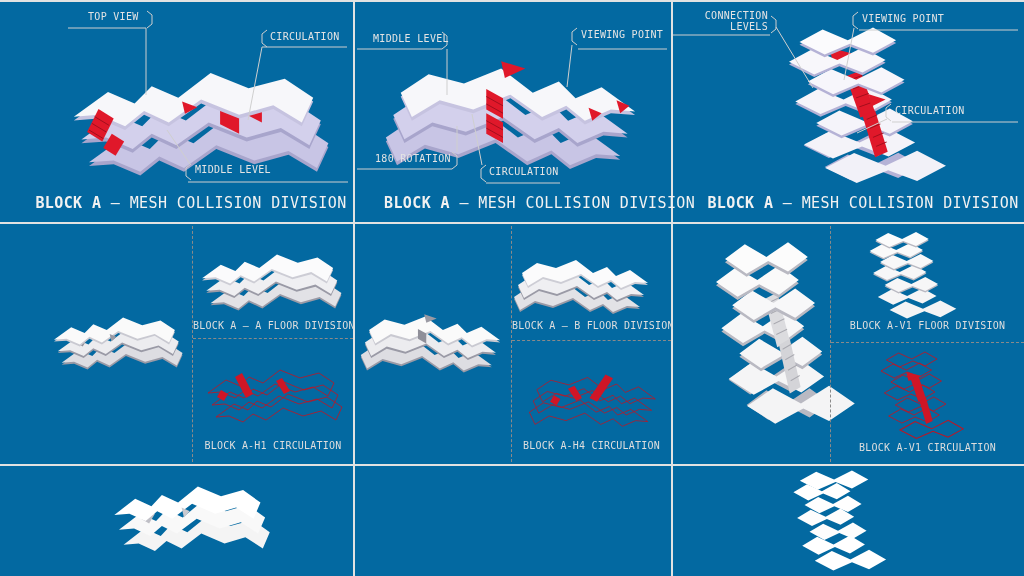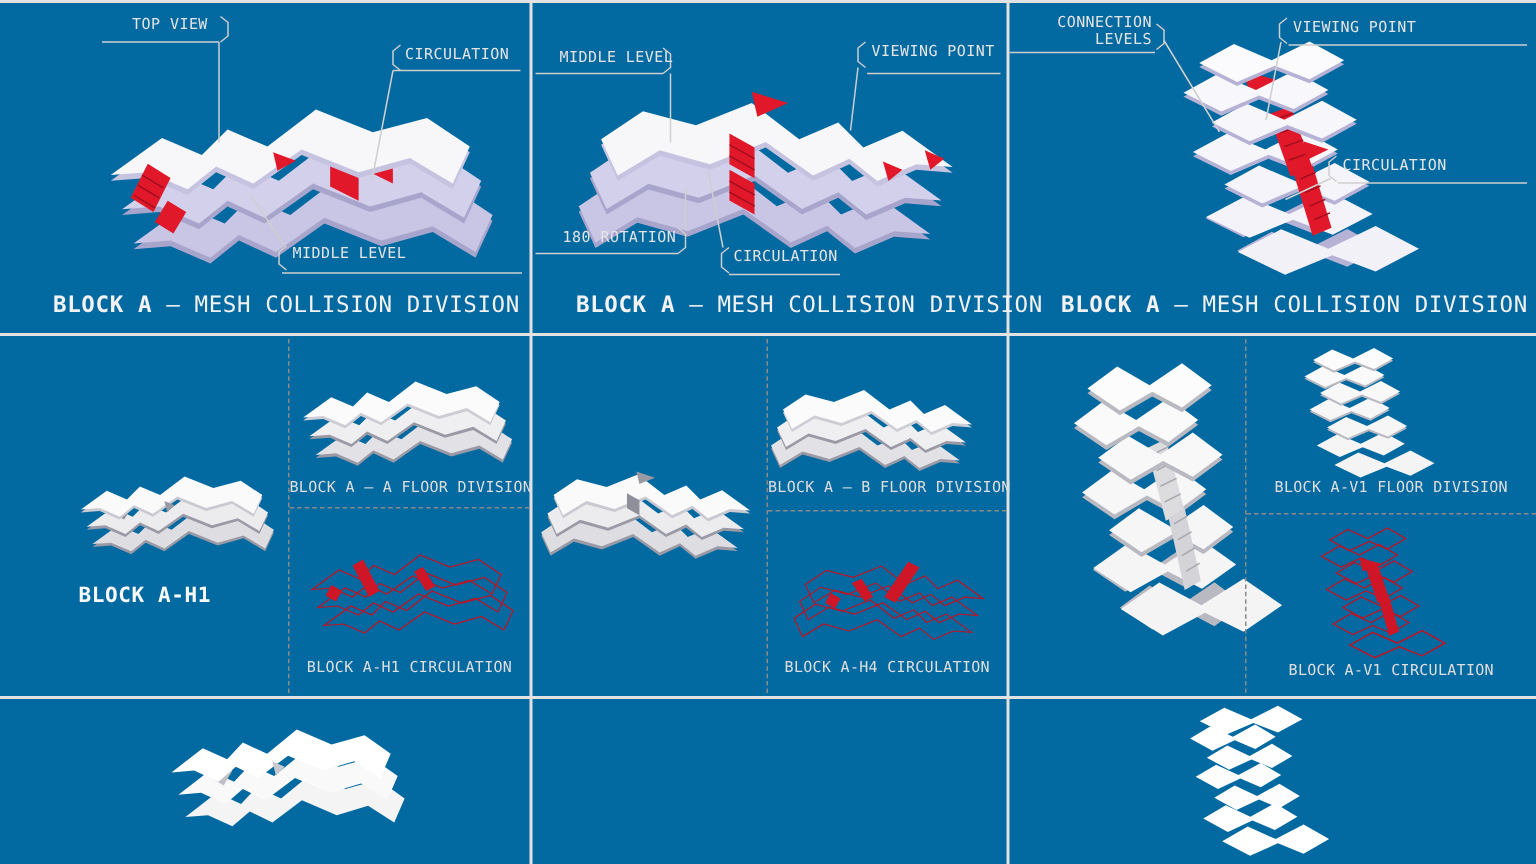--- a/index.html
+++ b/index.html
@@ -243,21 +243,20 @@
             <use href="#plateH" fill="none" stroke="#c01422" stroke-width="1.6"></use>
           </g>
         <use href="#plateH" fill="none" stroke="#c01422" stroke-width="1.6"></use>
         <polygon points="58,34 72,26 94,68 80,76" fill="#cf1626"></polygon>
         <polygon points="140,42 152,36 168,62 156,68" fill="#cf1626"></polygon>
         <polygon points="30,60 44,68 36,82 22,74" fill="#cf1626"></polygon>
       </g>
     </svg>
     <div class="dashv" style="left:192px;top:2px;height:236px"></div>
     <div class="dashh" style="left:193px;top:114px;width:160px"></div>
-    <div class="blockname" style="left:0;top:165px;width:193px">BLOCK A-H1</div>
     <div class="sublbl" style="left:193px;top:96px;width:160px">BLOCK A – A FLOOR DIVISION</div>
     <div class="sublbl" style="left:193px;top:216px;width:160px">BLOCK A-H1 CIRCULATION</div>
   </div>
 
   <div class="panel" id="p-mc" style="left:355px;top:224px;width:316px;height:240px">
     <svg width="316" height="240" viewBox="0 0 316 240">
       <g transform="translate(12,82) scale(0.52)">
         <g transform="scale(-1,1) translate(-260,0)">
           <g transform="translate(16,52)">
               <use href="#plateH" fill="#9a9aa6"></use>

